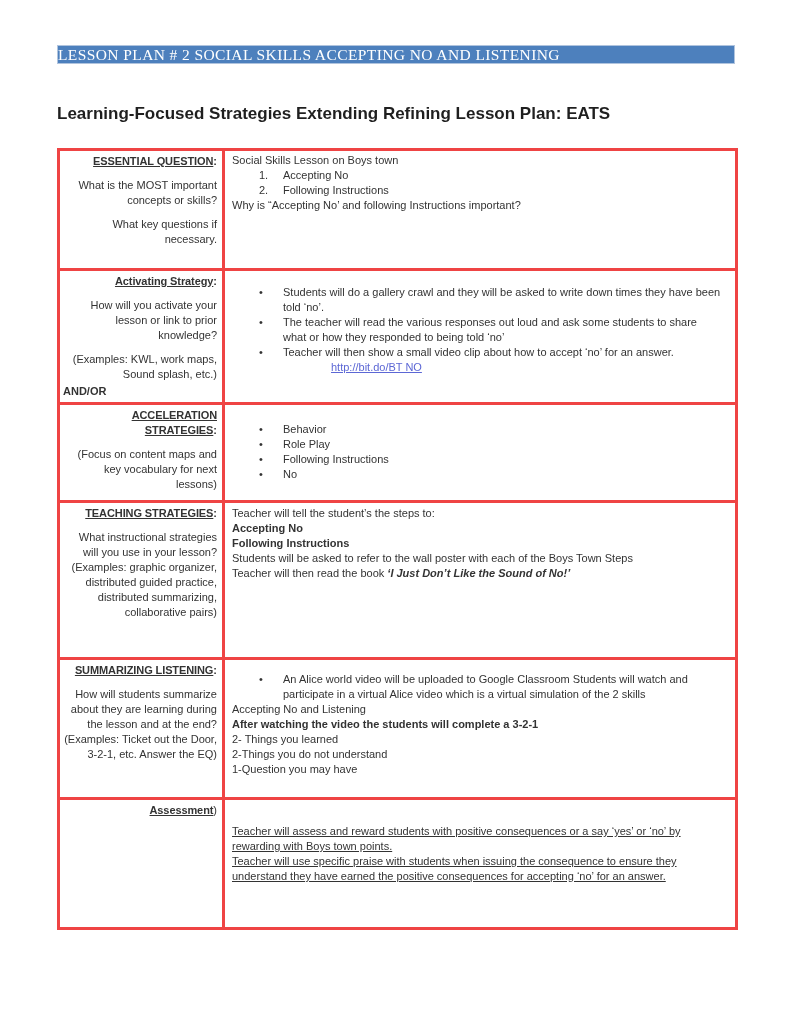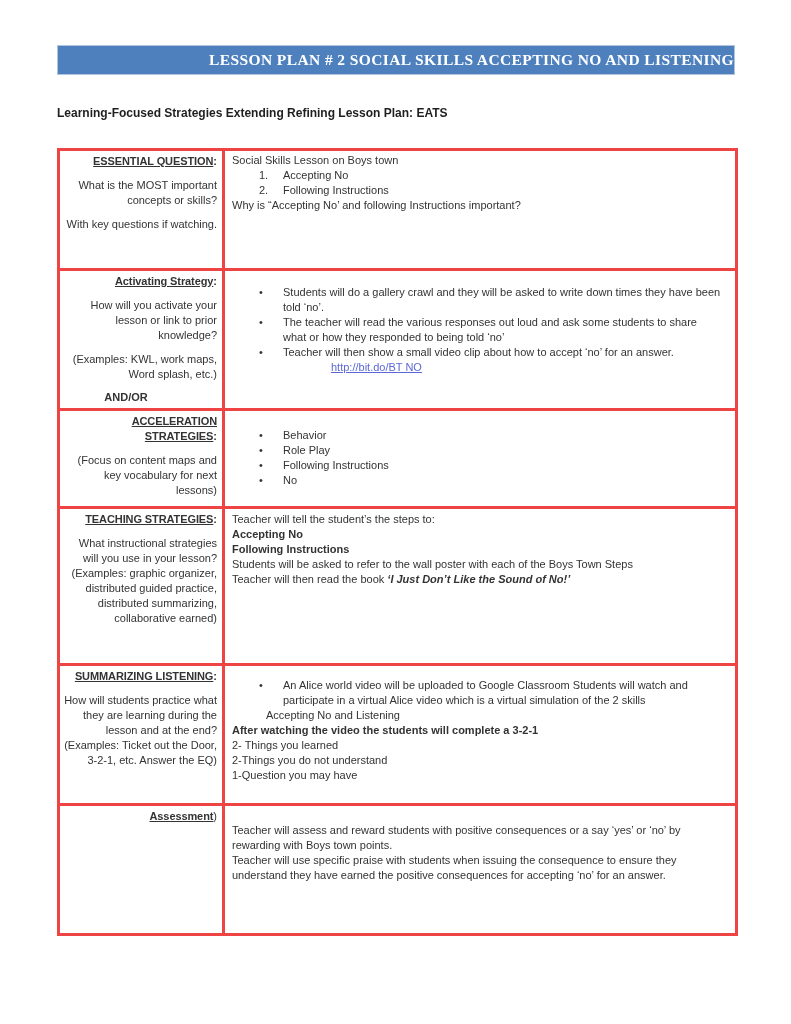--- a/index.html
+++ b/index.html
@@ -1,57 +1,57 @@
 <!DOCTYPE html>
 <html><head>
 <meta charset="utf-8">
 <style>
   * { margin:0; padding:0; box-sizing:border-box; }
   html,body { background:#ffffff; }
   body { width:791px; font-family:"Liberation Sans", sans-serif; }
   .page { position:relative; width:791px; height:1024px; background:#fff; overflow:hidden; }
 
   
-  .banner { position:absolute; left:57px; top:45px; width:678px; height:30px;
+  .banner { position:absolute; left:57px; top:45px; width:678px; height:19px;
             background:#4d80bd; border:1px solid #b0c4de;
-            display:flex; align-items:center; justify-content:flex-end;font-weight:bold; }
+            display:flex; align-items:center; justify-content:flex-start; }
   .banner-text { color:#ffffff; font-family:"Liberation Serif", serif;
                  font-size:15.5px; letter-spacing:0.4px; white-space:nowrap; }
 
   
   .intro { position:absolute; left:57px; top:106px; width:690px;
-           font-size:12px; line-height:15.5px; color:#1f1f1f; }
+           font-size:17px; line-height:15.5px; color:#1f1f1f; }
   .b { font-weight:bold; }
   .bi { font-weight:bold; font-style:italic;margin-top:11px; }
 
   
   table.plan { position:absolute; left:57px; top:148px; width:678px;
                border-collapse:collapse; table-layout:fixed; }
   table.plan td { border:3px solid #ef4444; vertical-align:top;
                   font-size:11px; line-height:15px; color:#333333;
                   overflow:hidden; }
   td.lc { text-align:right; padding:3px 5px 3px 3px; }
   td.rc { padding:2px 12px 2px 7px; }
   tr.r1 { height:120px; } tr.r2 { height:123px; } tr.r3 { height:98px; }
   tr.r4 { height:157px; } tr.r5 { height:140px; } tr.r6 { height:130px; }
   tr.r1 td.rc { }
   tr.r2 td.rc { padding-top:14px; }
   tr.r3 td.rc { padding-top:17px; }
   tr.r4 td.rc { padding-top:3px; }
   tr.r5 td.rc { padding-top:12px; }
-  tr.r6 td.rc { padding-top:17px; }
+  tr.r6 td.rc { padding-top:24px;text-decoration:underline; }
 
   .hu { font-weight:bold; text-decoration:underline; letter-spacing:-0.1px; }
   .hc { font-weight:bold; }
   .sp { height:9px; }
   .num, .bul { display:flex; align-items:flex-start; }
   .num .m, .bul .m { flex:0 0 24px; margin-left:27px; }
   .num .t, .bul .t { flex:1; }
-  .cont { margin-left:34px; }
-  .andor { margin-top:8px; margin-right:28px; text-align:center; font-weight:bold; }
+  .cont { }
+  .andor { margin-top:2px; margin-right:28px; text-align:left; font-weight:bold; }
   .link { color:#5c67d5; text-decoration:underline; display:block; cursor:pointer;margin-left:48px; }
 </style>
 </head>
 <body>
 
 <div class="page">
 
   <div class="banner">
     <span class="banner-text">LESSON PLAN # 2 SOCIAL SKILLS ACCEPTING NO AND LISTENING</span>
   </div>
@@ -66,21 +66,21 @@
         <col style="width:513px">
       </colgroup>
 
     <tbody>
         <tr class="r1">
       <td class="lc">
         <div><span class="hu">ESSENTIAL QUESTION</span><span class="hc">:</span></div>
         <div class="sp"></div>
         <div>What is the MOST important concepts or skills?</div>
         <div class="sp"></div>
-        <div>With key questions if watching.</div>
+        <div>What key questions if necessary.</div>
       </td>
       <td class="rc">
         <div>Social Skills Lesson on Boys town</div>
         <div class="num">
           <span class="m">1.</span>
           <span class="t">Accepting No</span>
         </div>
         <div class="num">
           <span class="m">2.</span>
           <span class="t">Following Instructions</span>
@@ -88,21 +88,21 @@
         <div>Why is “Accepting No’ and following Instructions important?</div>
       </td>
     </tr>
 
     <tr class="r2">
       <td class="lc">
         <div><span class="hu">Activating Strategy</span><span class="hc">:</span></div>
         <div class="sp"></div>
         <div>How will you activate your lesson or link to prior knowledge?</div>
         <div class="sp"></div>
-        <div>(Examples: KWL, work maps, Word splash, etc.)</div>
+        <div>(Examples: KWL, work maps, Sound splash, etc.)</div>
         <div class="andor">AND/OR</div>
       </td>
       <td class="rc">
         <div class="bul">
           <span class="m">•</span>
           <span class="t">Students will do a gallery crawl and they will be asked to write down times they have been told ‘no’.</span>
         </div>
         <div class="bul">
           <span class="m">•</span>
           <span class="t">The teacher will read the various responses out loud and ask some students to share what or how they responded to being told ‘no’</span>
@@ -141,38 +141,38 @@
           <span class="t">No</span>
         </div>
       </td>
     </tr>
 
     <tr class="r4">
       <td class="lc">
         <div><span class="hu">TEACHING STRATEGIES</span><span class="hc">:</span></div>
         <div class="sp"></div>
         <div>What instructional strategies will you use in your lesson?</div>
-        <div>(Examples: graphic organizer, distributed guided practice, distributed summarizing, collaborative earned)</div>
+        <div>(Examples: graphic organizer, distributed guided practice, distributed summarizing, collaborative pairs)</div>
       </td>
       <td class="rc">
         <div>Teacher will tell the student’s the steps to:</div>
         <div class="b">Accepting No</div>
         <div class="b">Following Instructions</div>
         <div>Students will be asked to refer to the wall poster with each of the Boys Town Steps</div>
         <div>
           <span>Teacher will then read the book </span><span class="bi">‘I Just Don’t Like the Sound of No!’</span>
         </div>
       </td>
     </tr>
 
     <tr class="r5">
       <td class="lc">
         <div><span class="hu">SUMMARIZING LISTENING</span><span class="hc">:</span></div>
         <div class="sp"></div>
-        <div>How will students practice what they are learning during the lesson and at the end?</div>
+        <div>How will students summarize about they are learning during the lesson and at the end?</div>
         <div>(Examples: Ticket out the Door, 3-2-1, etc.  Answer the EQ)</div>
       </td>
       <td class="rc">
         <div class="bul">
           <span class="m">•</span>
           <span class="t">An Alice world video will be uploaded to Google Classroom Students will watch and participate in a virtual Alice video which is a virtual simulation of the 2 skills</span>
         </div>
         <div class="cont">Accepting No and Listening</div>
         <div class="b">After watching the video the students will complete a 3-2-1</div>
         <div>2- Things you learned</div>

